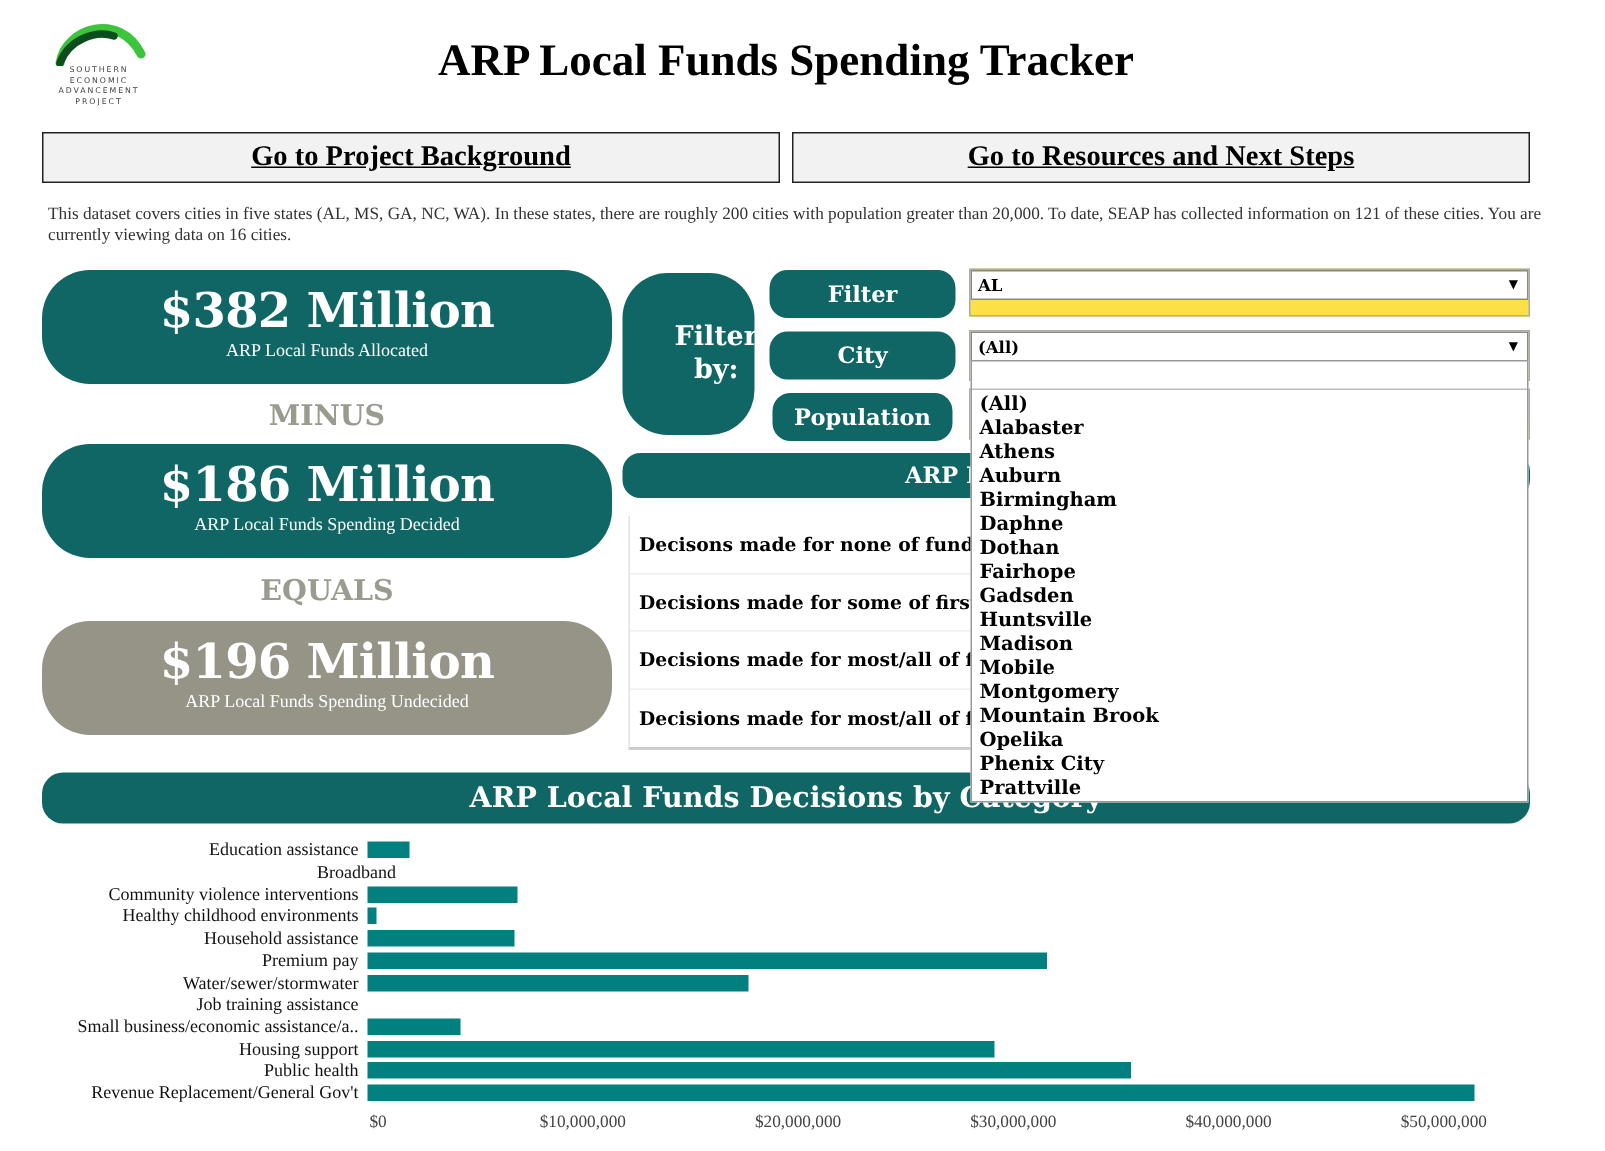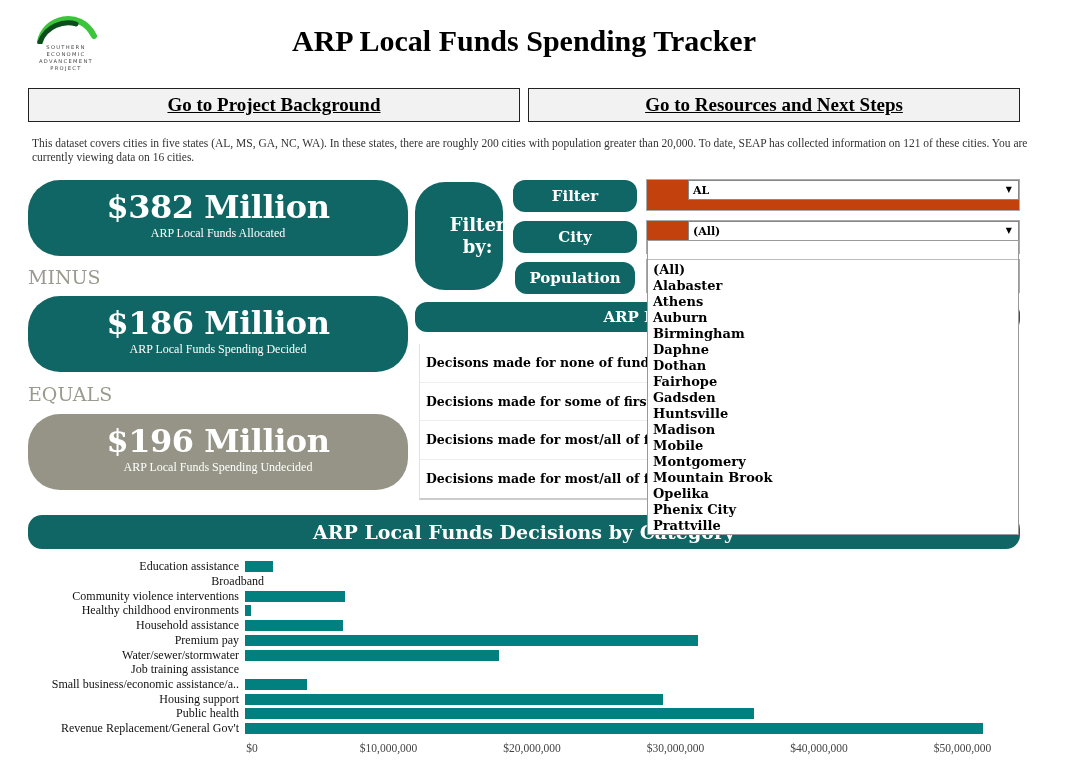--- a/index.html
+++ b/index.html
@@ -26,35 +26,35 @@
     #intro { left: 32px; top: 136px; width: 1000px; font-size: 11.5px; line-height: 14px; color: #333;
       font-family: "Liberation Serif", serif; }
 
     .kpi { position: absolute; left: 28px; width: 380px; height: 76px; border-radius: 32px; background: #0f6664;
       color: #fff; text-align: center; }
     .kpi .val { font-size: 32px; font-weight: bold; margin-top: 8px; line-height: 38px; font-family: "DejaVu Serif", serif; letter-spacing: -0.5px; }
     .kpi .lbl { font-size: 12px; line-height: 14px; font-family: "Liberation Serif", serif; }
     #kpi1 { top: 180px; }
     #kpi2 { top: 296px; }
     #kpi3 { top: 414px; background: #959486; }
-    .op { position: absolute; left: 28px; width: 380px; text-align: left; font-size: 19px; font-weight: normal; color: #9a9a8e; }
+    .op { position: absolute; left: 28px; width: 380px; text-align: center; font-size: 19px; font-weight: bold; color: #9a9a8e; }
     #op-minus { top: 266px; }
     #op-equals { top: 383px; }
 
     
     #filter-by { left: 415px; top: 182px; width: 88px; height: 108px; border-radius: 30px; background: #0f6664;
       color: #fff; font-weight: bold; font-size: 18px; display: flex; align-items: center; justify-content: center;
       text-align: center; line-height: 22px; padding-left: 37px; }
     .flabel { position: absolute; left: 513px; width: 124px; height: 32px; border-radius: 12px; background: #0f6664; color: #fff;
       font-weight: bold; font-size: 15px; display: flex; align-items: center; justify-content: center; }
     #fl-state { top: 180px; }
     #fl-city { top: 221px; }
     #fl-pop { top: 262px; left: 515px; width: 120px; }
 
-    .dd-wrap { position: absolute; left: 646px; width: 374px; border: 1px solid #aaa; background: #c2410c; padding-left: 41px; }
+    .dd-wrap { position: absolute; left: 646px; width: 374px; border: 1px solid #aaa; background: #fde047; }
     .dd { height: 20px; border: 1px solid #888; margin: 0; display: flex; align-items: center; padding-left: 4px;
       font-size: 11px; font-weight: bold; position: relative; cursor: pointer; background: #fff; }
     .dd .arrow { position: absolute; right: 6px; top: 3px; font-size: 8px; }
     #dd-state-wrap { top: 179px; height: 32px; }
     #dd-city-wrap { top: 220px; height: 34px; }
     #dd-pop-wrap { top: 259px; height: 34px; }
 
     #city-list { position: absolute; left: 647px; top: 240px; width: 372px; height: 295px; background: #fff; border: 1px solid #999; z-index: 5; }
     #city-search { height: 19px; border-bottom: 1px solid #bbb; }
     #city-items { padding-left: 5px; padding-top: 2px; }

